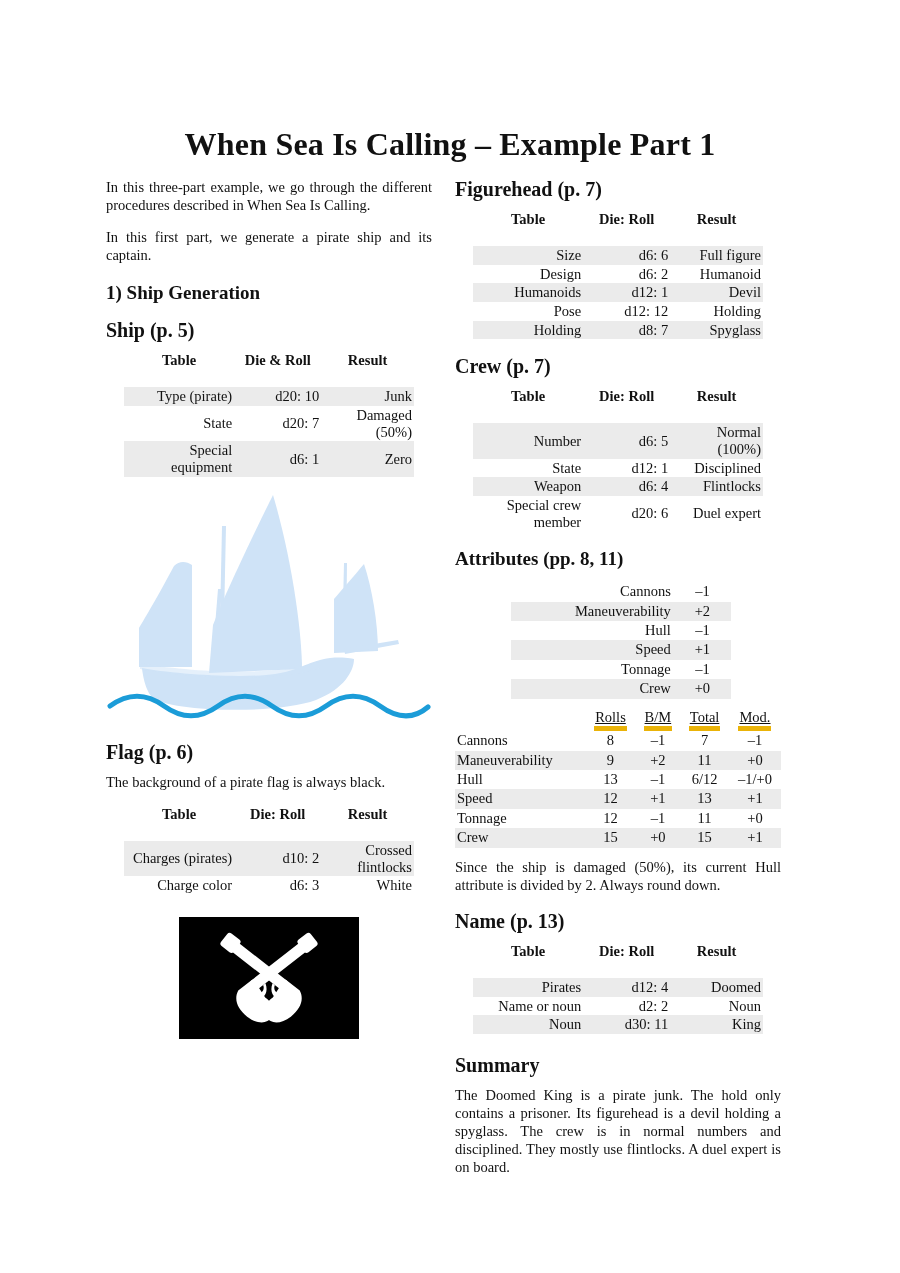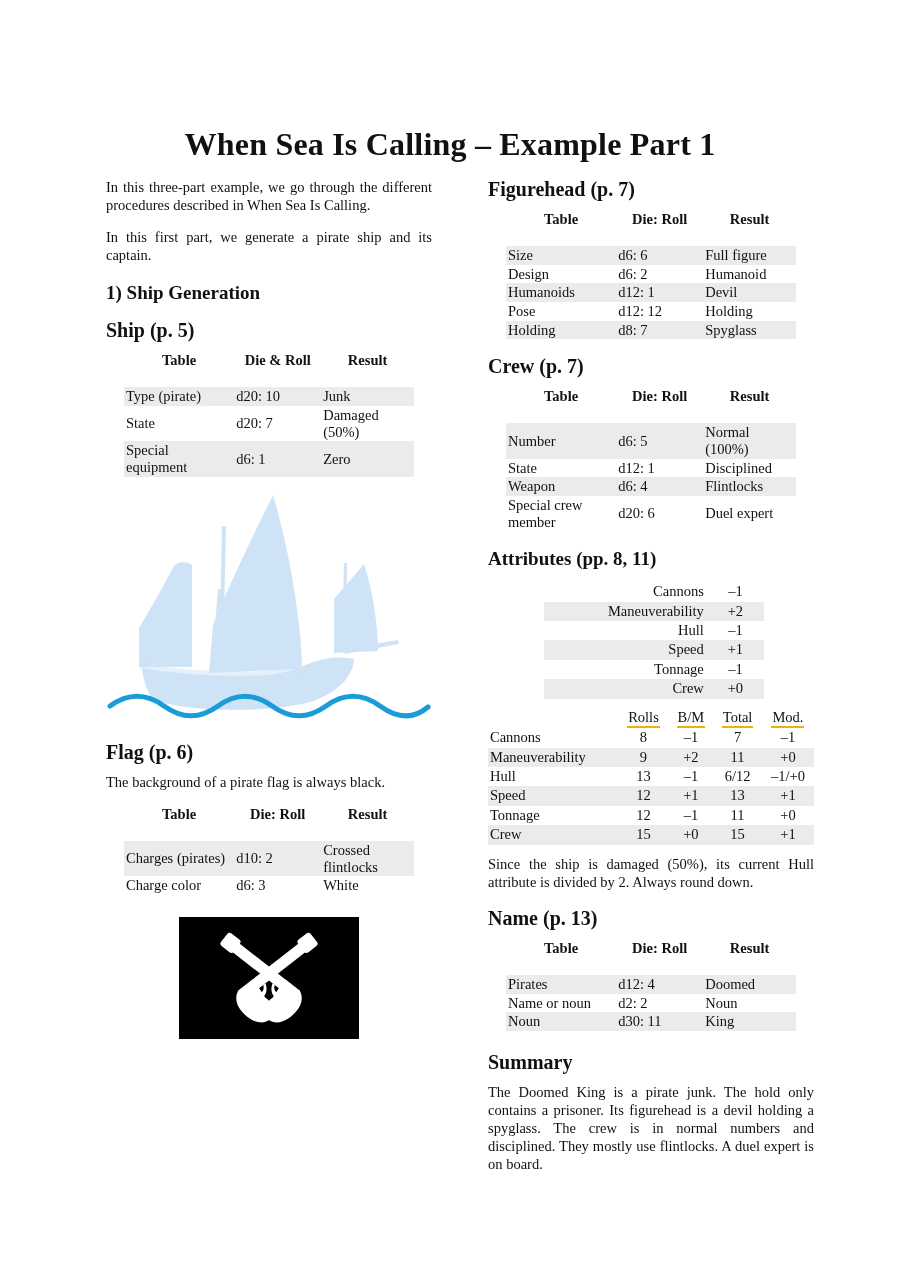--- a/index.html
+++ b/index.html
@@ -32,21 +32,21 @@
     font-size: 32px;
     font-weight: bold;
     letter-spacing: 0.2px;
   }
   .col {
     position: absolute;
     top: 178px;
     width: 326px;
   }
   .col-left  { left: 106px; }
-  .col-right { left: 488px; }
+  .col-right { left: 455px; }
 
   p.para {
     margin: 0 0 14px 0;
     font-size: 14.5px;
     line-height: 1.25;
     text-align: justify;
     text-justify: inter-word;
   }
   p.para.tight { margin-bottom: 12px; }
 
@@ -75,21 +75,21 @@
     margin-left: auto;
     margin-right: auto;
   }
   table.roll th {
     font-weight: bold;
     text-align: center;
     padding: 1px 2px 18px 2px;
     font-size: 14.5px;
   }
   table.roll td {
-    text-align: left;
+    text-align: right;
     padding: 1px 2px;
     line-height: 1.15;
   }
   table.roll td.c1 { width: 38%; }
   table.roll td.c2 { width: 30%; }
   table.roll td.c3 { width: 32%; }
   tr.stripe > td { background: #ebebeb; }
 
   table.base {
     width: 220px;
@@ -107,23 +107,24 @@
     border-collapse: collapse;
     font-size: 14.5px;
   }
   table.final th {
     font-weight: normal;
     text-align: center;
     padding: 0 2px 0 2px;
     line-height: 1.15;
   }
   table.final th span.ul {
-    border-bottom: 2px solid #eab308;
+    border-bottom: 5px solid #eab308;
     padding: 0 1px 1px 1px;
     display: inline-block;
+    text-decoration: underline;
   }
   table.final th.namehead { border: none; }
   table.final td { text-align: center; padding: 1px 2px; line-height: 1.2; }
   table.final td.name { text-align: left; width: 40%; }
 
   .ship-art {
     position: relative;
     width: 326px;
     height: 232px;
     margin: 16px 0 8px 0;

